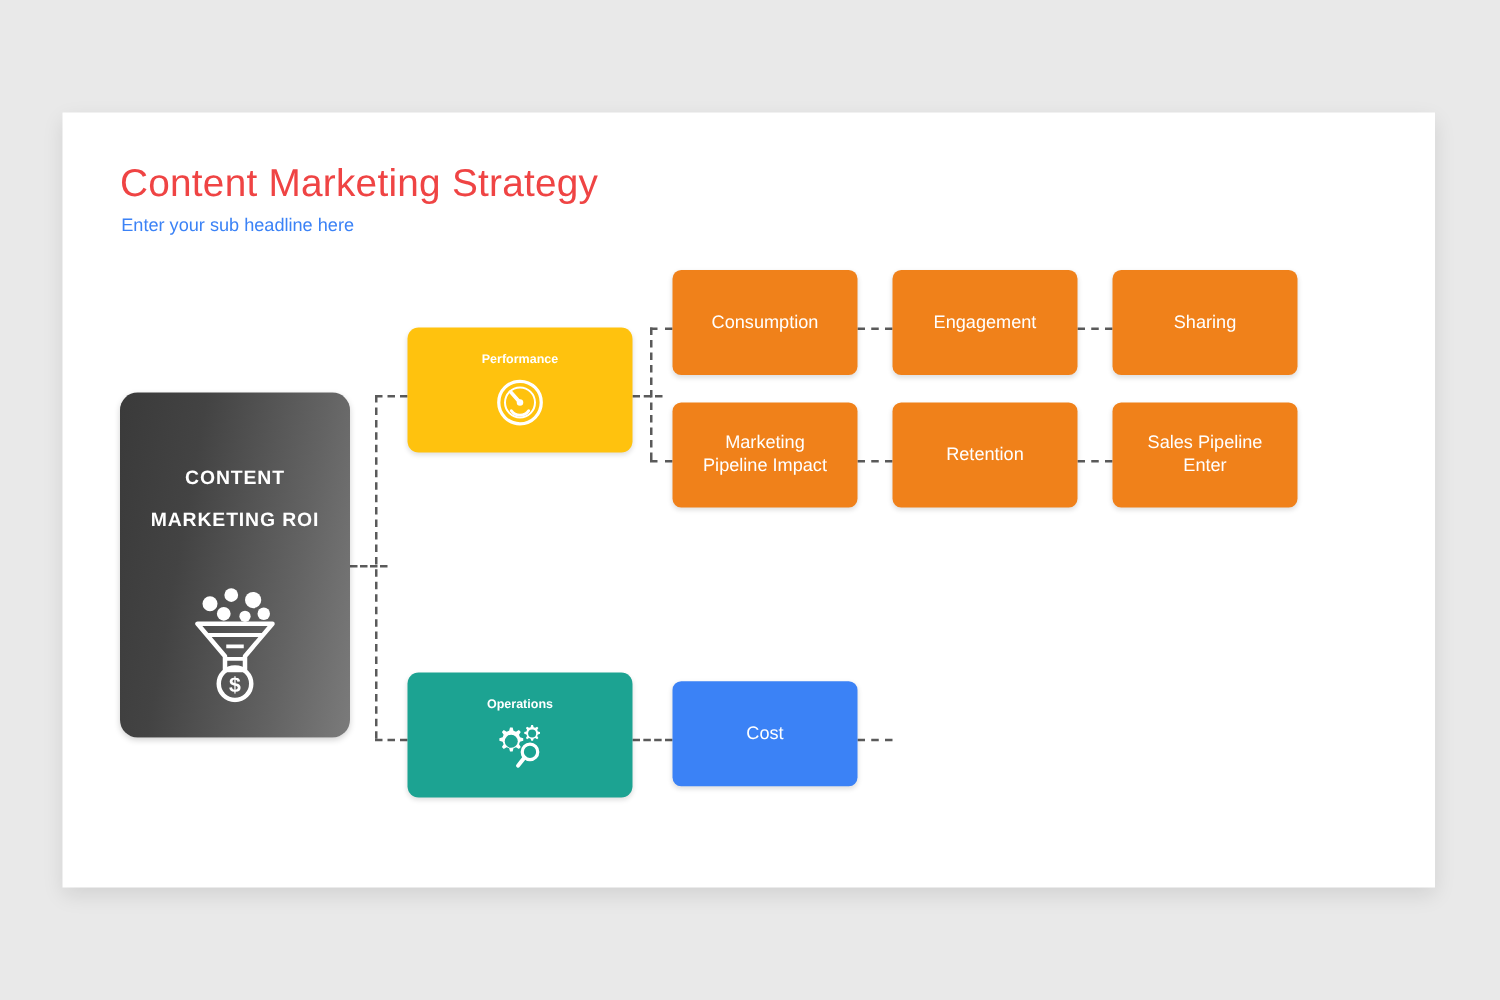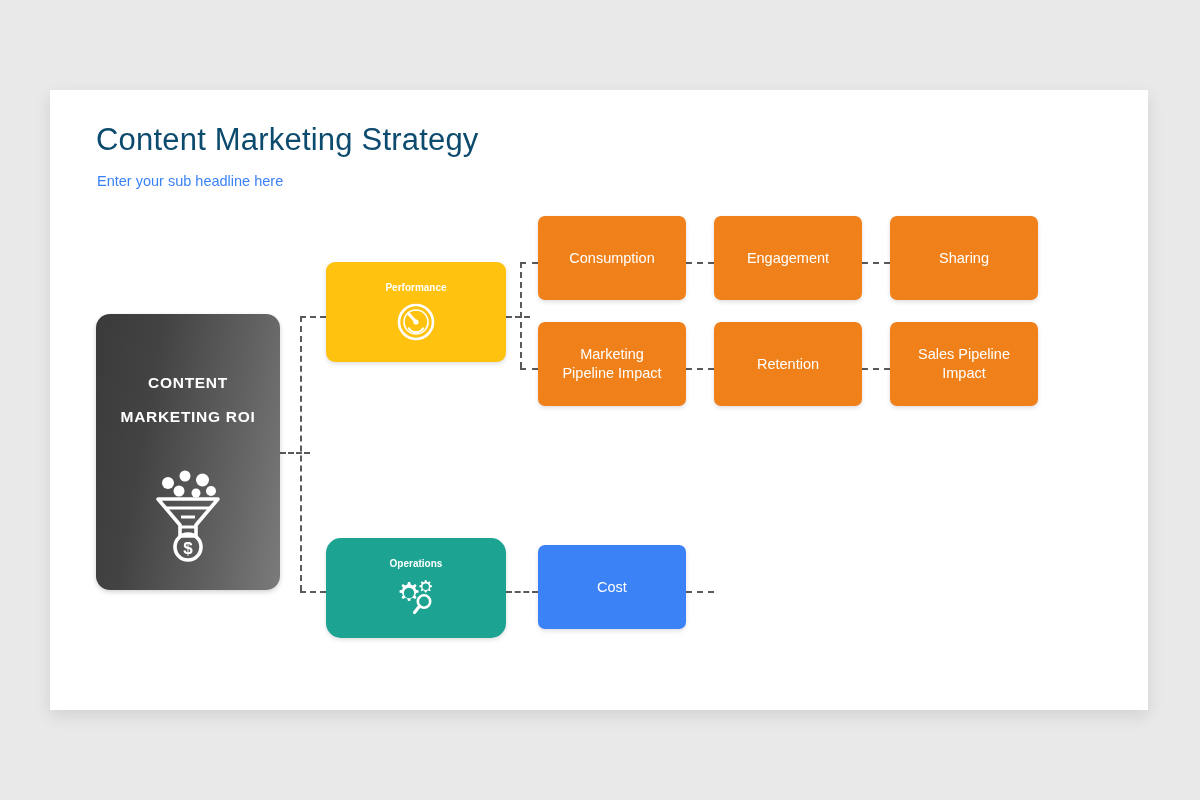--- a/index.html
+++ b/index.html
@@ -13,22 +13,22 @@
 
   #slide-card {
     position: absolute;
     left: 50px; top: 90px;
     width: 1098px; height: 620px;
     background: #ffffff;
     box-shadow: 0 6px 16px rgba(0,0,0,0.10);
   }
 
   #page-title {
-    position: absolute; left: 46px; top: 32px;
-    font-size: 31px; font-weight: 400; color: #0c4a6e;
+    position: absolute; left: 46px; top: 39px;
+    font-size: 31px; font-weight: 400; color: #ef4444;
     letter-spacing: 0.2px; white-space: nowrap;
   }
   #page-subtitle {
     position: absolute; left: 47px; top: 83px;
     font-size: 14.5px; font-weight: 400; color: #3b82f6;
     white-space: nowrap;
   }
 
   
   .conn-h, .conn-v { position: absolute; }
@@ -67,21 +67,21 @@
     width: 180px; height: 100px;
     border-radius: 9px;
     justify-content: flex-start;
     padding-top: 20px;
     box-shadow: 0 2px 4px rgba(0,0,0,0.13);
   }
   .branch .branch-label { font-size: 10px; font-weight: bold; }
   .branch .branch-icon { margin-top: 9px; }
 
   #node-performance { left: 326px; top: 262px; background: #FFC20E; }
-  #node-operations  { left: 326px; top: 538px; background: #1CA392; border-radius: 15px; }
+  #node-operations  { left: 326px; top: 538px; background: #1CA392; }
 
   .leaf {
     width: 148px; height: 84px;
     font-size: 14.5px; font-weight: 400; line-height: 1.3;
     padding: 0 8px;
     box-shadow: 0 2px 4px rgba(0,0,0,0.13);
   }
   .leaf.orange { background: #F0811A; }
   .leaf.blue   { background: #3b82f6; }
 
@@ -193,21 +193,21 @@
 
     <div class="node leaf orange" id="leaf-mpi" style="left:488px; top:232px;">
       <span>Marketing</span>
       <span>Pipeline Impact</span>
     </div>
     <div class="node leaf orange" id="leaf-retention" style="left:664px; top:232px;">
       <span>Retention</span>
     </div>
     <div class="node leaf orange" id="leaf-spi" style="left:840px; top:232px;">
       <span>Sales Pipeline</span>
-      <span>Impact</span>
+      <span>Enter</span>
     </div>
 
     <div class="node leaf blue" id="leaf-cost" style="left:488px; top:455px;">
       <span>Cost</span>
     </div>
 
   </div>
 </div>
 
 </body></html>

